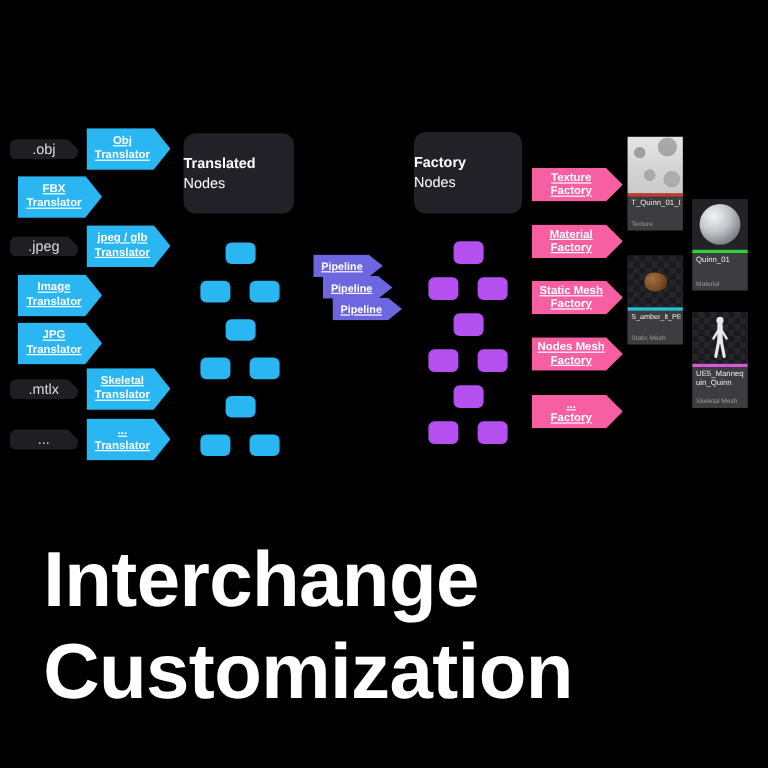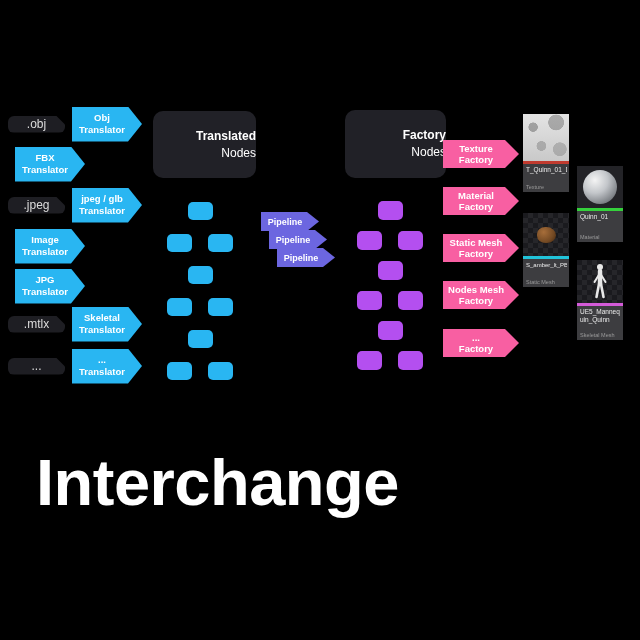--- a/index.html
+++ b/index.html
@@ -6,29 +6,29 @@
   body{background:#000;font-family:"Liberation Sans", sans-serif;}
   .stage{position:relative;width:640px;height:640px;background:var(--background,#000);overflow:hidden;}
 
   
   .fmt-row{position:absolute;left:8px;display:flex;align-items:center;height:38px;}
   .filebox{width:57px;height:17px;background:var(--box_dark,#1e1e23);border-radius:6px;
            clip-path:polygon(0 0, calc(100% - 9px) 0, 100% 9px, 100% 100%, 0 100%);
            display:flex;align-items:center;justify-content:center;}
   .filebox-label{color:#dcdcdc;font-size:12px;}
   .arr{display:flex;flex-direction:column;align-items:center;justify-content:center;
-       color:#fff;font-weight:bold;text-align:center;}
+       color:#fff;font-weight:bold;text-align:center;text-decoration:underline;}
   .arr-blue{margin-left:7px;width:70px;height:35px;background:var(--blue,#29b6f2);
             clip-path:polygon(0 0, calc(100% - 14px) 0, 100% 50%, calc(100% - 14px) 100%, 0 100%);
             padding-right:10px;box-sizing:border-box;font-size:9.5px;line-height:12px;}
 
   
   .panel{position:absolute;background:var(--panel_dark,#212127);border-radius:10px;
-         display:flex;flex-direction:column;align-items:flex-end;justify-content:center;
-         color:#fff;font-size:12px;line-height:17px;padding-left:11px;}
+         display:flex;flex-direction:column;align-items:flex-start;justify-content:center;
+         color:#fff;font-size:12px;line-height:17px;}
   .panel .b{font-weight:bold;}
 
   
   .node-grid{position:absolute;width:66px;}
   .ngrow{display:flex;width:66px;}
   .bg-grid .ngrow{height:18px;margin-bottom:14px;}
   .pg-grid .ngrow{height:19px;margin-bottom:11px;}
   .ngrow.c{justify-content:center;}
   .ngrow.s{justify-content:space-between;}
   .node{width:25px;height:100%;border-radius:5px;display:block;}
@@ -263,15 +263,16 @@
     </div>
     <div class="card-bar" style="background: rgb(212, 91, 216);"></div>
     <div class="card-meta" style="height:34px">
       <div class="card-name">UE5_Mannequin_Quinn</div>
       <div class="card-type">Skeletal Mesh</div>
     </div>
   </div>
 
   <div class="title">
     <div>Interchange</div>
+    <div>Customization</div>
   </div>
 
 </div>
 
 </body></html>

